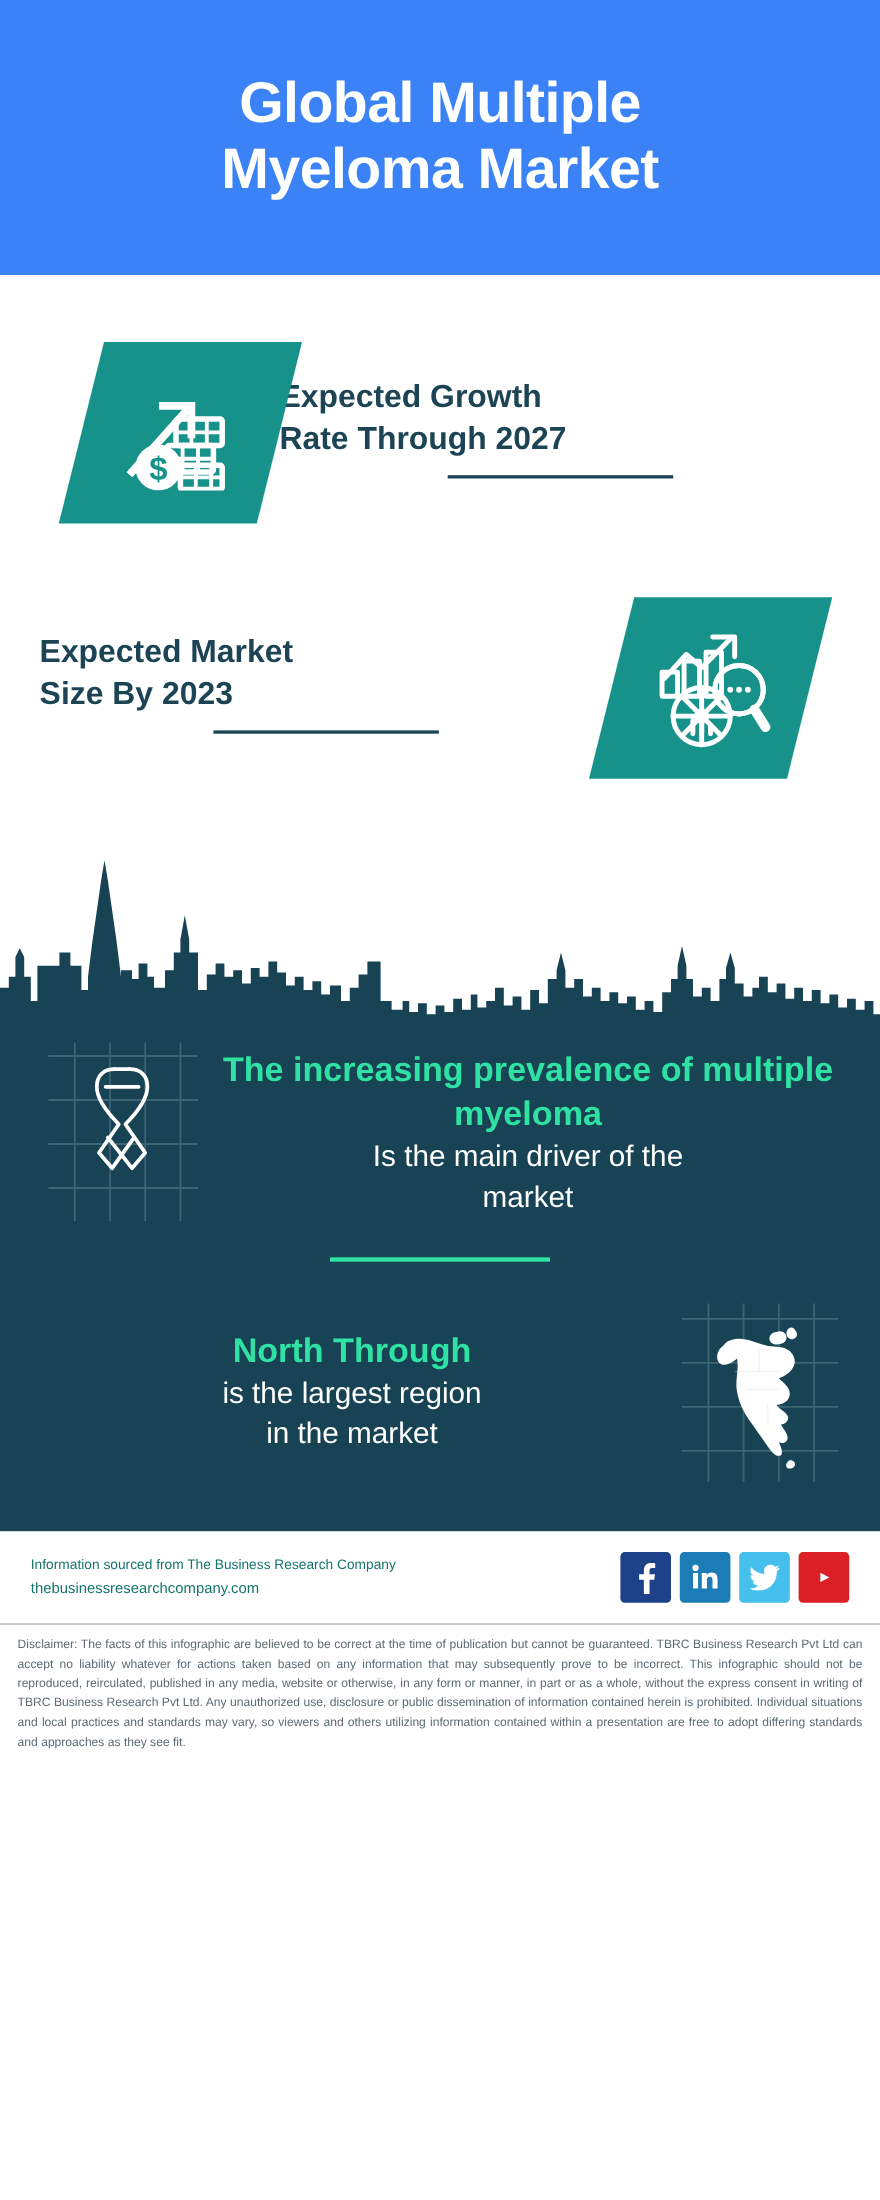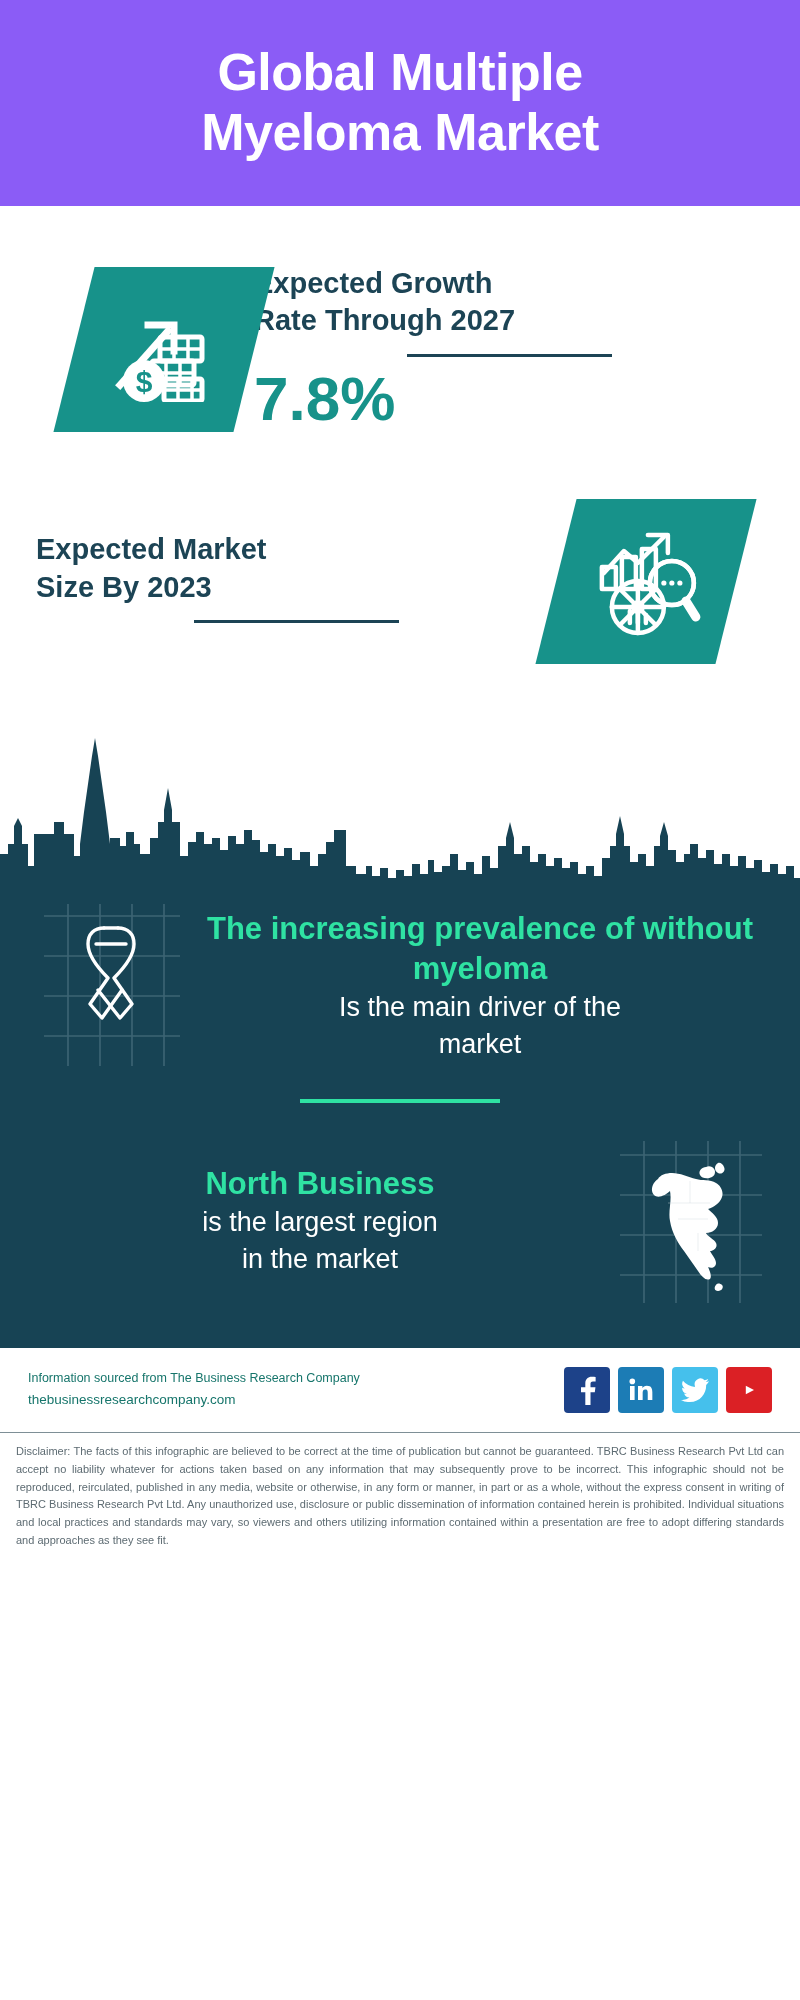--- a/index.html
+++ b/index.html
@@ -7,22 +7,22 @@
   body {
     width:800px; height:2000px;
     background:#ffffff;
     font-family:"Liberation Sans", sans-serif;
     overflow:hidden;
     position:relative;
   }
 
   
   .header {
-    background:#8b5cf6;
-    height:206px;
+    background:#3b82f6;
+    height:250px;
     display:flex;
     align-items:center;
     justify-content:center;
     text-align:center;
   }
   .header-title {
     color:#ffffff;
     font-size:52px;
     font-weight:bold;
     line-height:1.15;
@@ -174,21 +174,20 @@
         <circle cx="36" cy="84" r="21" fill="#ffffff"></circle>
         <text x="36" y="95" font-family="Liberation Sans, sans-serif" font-size="30" font-weight="bold" fill="#17928a" text-anchor="middle">$</text>
       </svg>
     </div>
     <div class="stat-text">
       <div class="stat-label">
         <span>Expected Growth</span><br>
         <span>Rate Through 2027</span>
       </div>
       <div class="stat-rule"></div>
-      <div class="stat-value">7.8%</div>
     </div>
   </div>
 
   <div class="stat-row stat-row-2">
     <div class="stat-text">
       <div class="stat-label">
         <span>Expected Market</span><br>
         <span>Size By 2023</span>
       </div>
       <div class="stat-rule"></div>
@@ -238,31 +237,31 @@
         </g>
         <g fill="none" stroke="#ffffff" stroke-width="3.4" stroke-linejoin="round" stroke-linecap="round">
           <path d="M74 30 C64 30 58 36 58 46 C58 58 68 70 78 80 L60 106 L72 120 L92 92"></path>
           <path d="M88 30 C98 30 104 36 104 46 C104 58 94 70 84 80 L102 106 L90 120 L68 92"></path>
           <path d="M74 30 H88"></path>
           <path d="M66 46 H96"></path>
         </g>
       </svg>
     </div>
     <div class="info-text">
-      <span class="hl">The increasing prevalence of without myeloma</span>
+      <span class="hl">The increasing prevalence of multiple myeloma</span>
       <span class="sub">Is the main driver of the</span>
       <span class="sub">market</span>
     </div>
   </div>
 
   <div class="green-rule"></div>
 
   <div class="info-row">
     <div class="info-text">
-      <span class="hl">North Business</span>
+      <span class="hl">North Through</span>
       <span class="sub">is the largest region</span>
       <span class="sub">in the market</span>
     </div>
     <div class="grid-icon">
       <svg width="160" height="175" viewBox="0 0 160 175">
         <g stroke="#446b7a" stroke-width="1.6" opacity="0.85">
           <path d="M10 22 H152 M10 62 H152 M10 102 H152 M10 142 H152"></path>
           <path d="M34 8 V170 M66 8 V170 M98 8 V170 M130 8 V170"></path>
         </g>
         <g fill="#ffffff">

